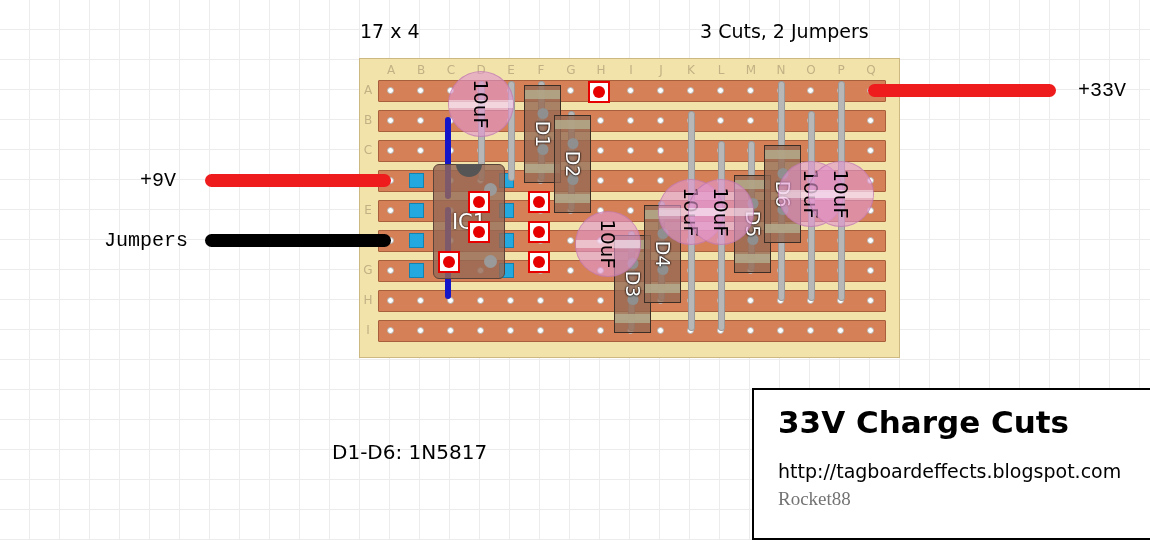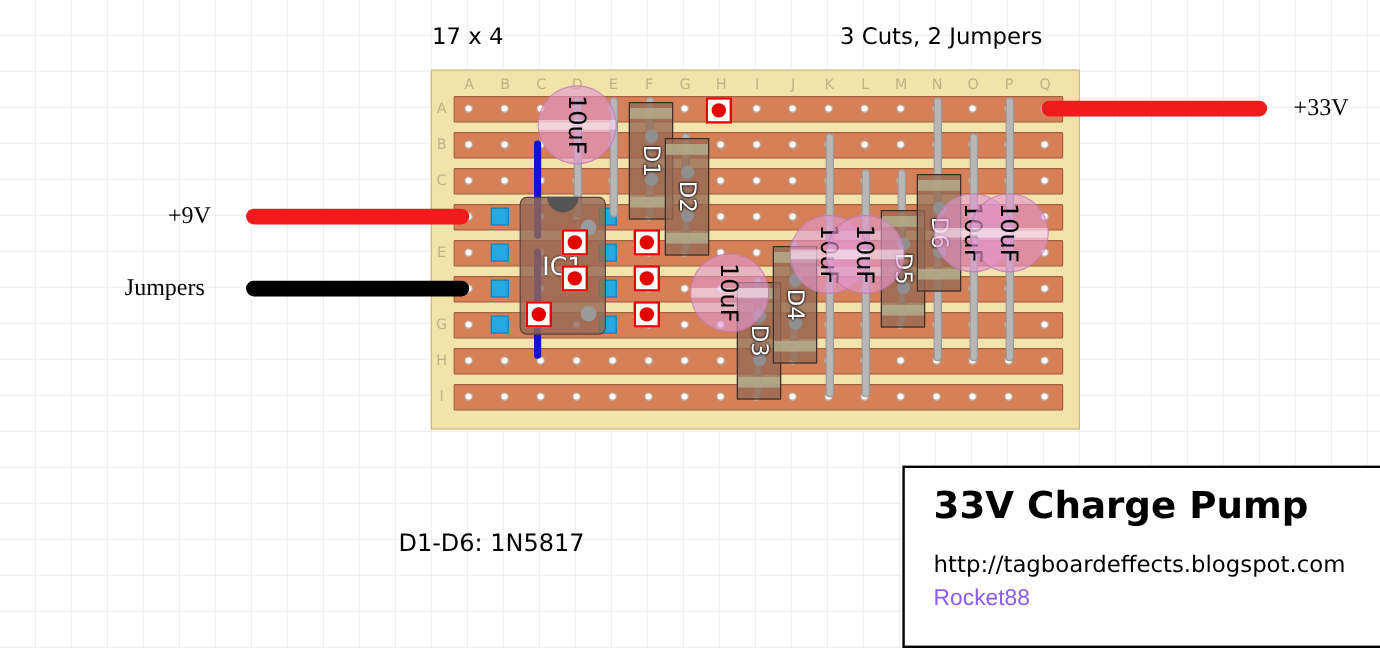--- a/index.html
+++ b/index.html
@@ -219,21 +219,21 @@
     position: absolute;
     height: 13px;
     border-radius: 7px;
   }
   .wire-red  { background: #ee1c1c; }
   .wire-blk  { background: #000000; }
   .wire-label {
     position: absolute;
     font-size: 20px;
     color: #000;
-    font-family: Liberation Serif, serif;
+    font-family: Liberation Mono, monospace;
     white-space: nowrap;
   }
 
   
   .note {
     position: absolute;
     font-size: 20px;
     color: #000;
     font-family: "DejaVu Sans", sans-serif;
     white-space: nowrap;
@@ -264,22 +264,22 @@
     left: 24px; top: 70px;
     font-size: 19px;
     color: #000;
     font-family: "DejaVu Sans", sans-serif;
     white-space: nowrap;
   }
   #title-block .tb-author {
     position: absolute;
     left: 24px; top: 98px;
     font-size: 19px;
-    color: #8b5cf6;
-    font-family: Liberation Sans, sans-serif;
+    color: #737373;
+    font-family: Liberation Serif, serif;
     white-space: nowrap;
   }
 </style>
 </head>
 <body>
 
 <div id="canvas">
 
   <div class="caption" style="left:360px; top:20px;">17 x 4</div>
   <div class="caption" style="left:700px; top:20px;">3 Cuts, 2 Jumpers</div>
@@ -609,18 +609,18 @@
 
   <div class="wire wire-blk" style="left:205px; top:234px; width:186px;"></div>
   <div class="wire-label" style="left:104px; top:229px;">Jumpers</div>
 
   <div class="wire wire-red" style="left:868px; top:84px; width:188px;"></div>
   <div class="wire-label" style="left:1078px; top:79px;">+33V</div>
 
   <div class="note" style="left:332px; top:440px;">D1-D6: 1N5817</div>
 
   <div id="title-block">
-    <div class="tb-title">33V Charge Pump</div>
+    <div class="tb-title">33V Charge Cuts</div>
     <div class="tb-url">http://tagboardeffects.blogspot.com</div>
     <div class="tb-author">Rocket88</div>
   </div>
 
 </div>
 
 </body></html>

